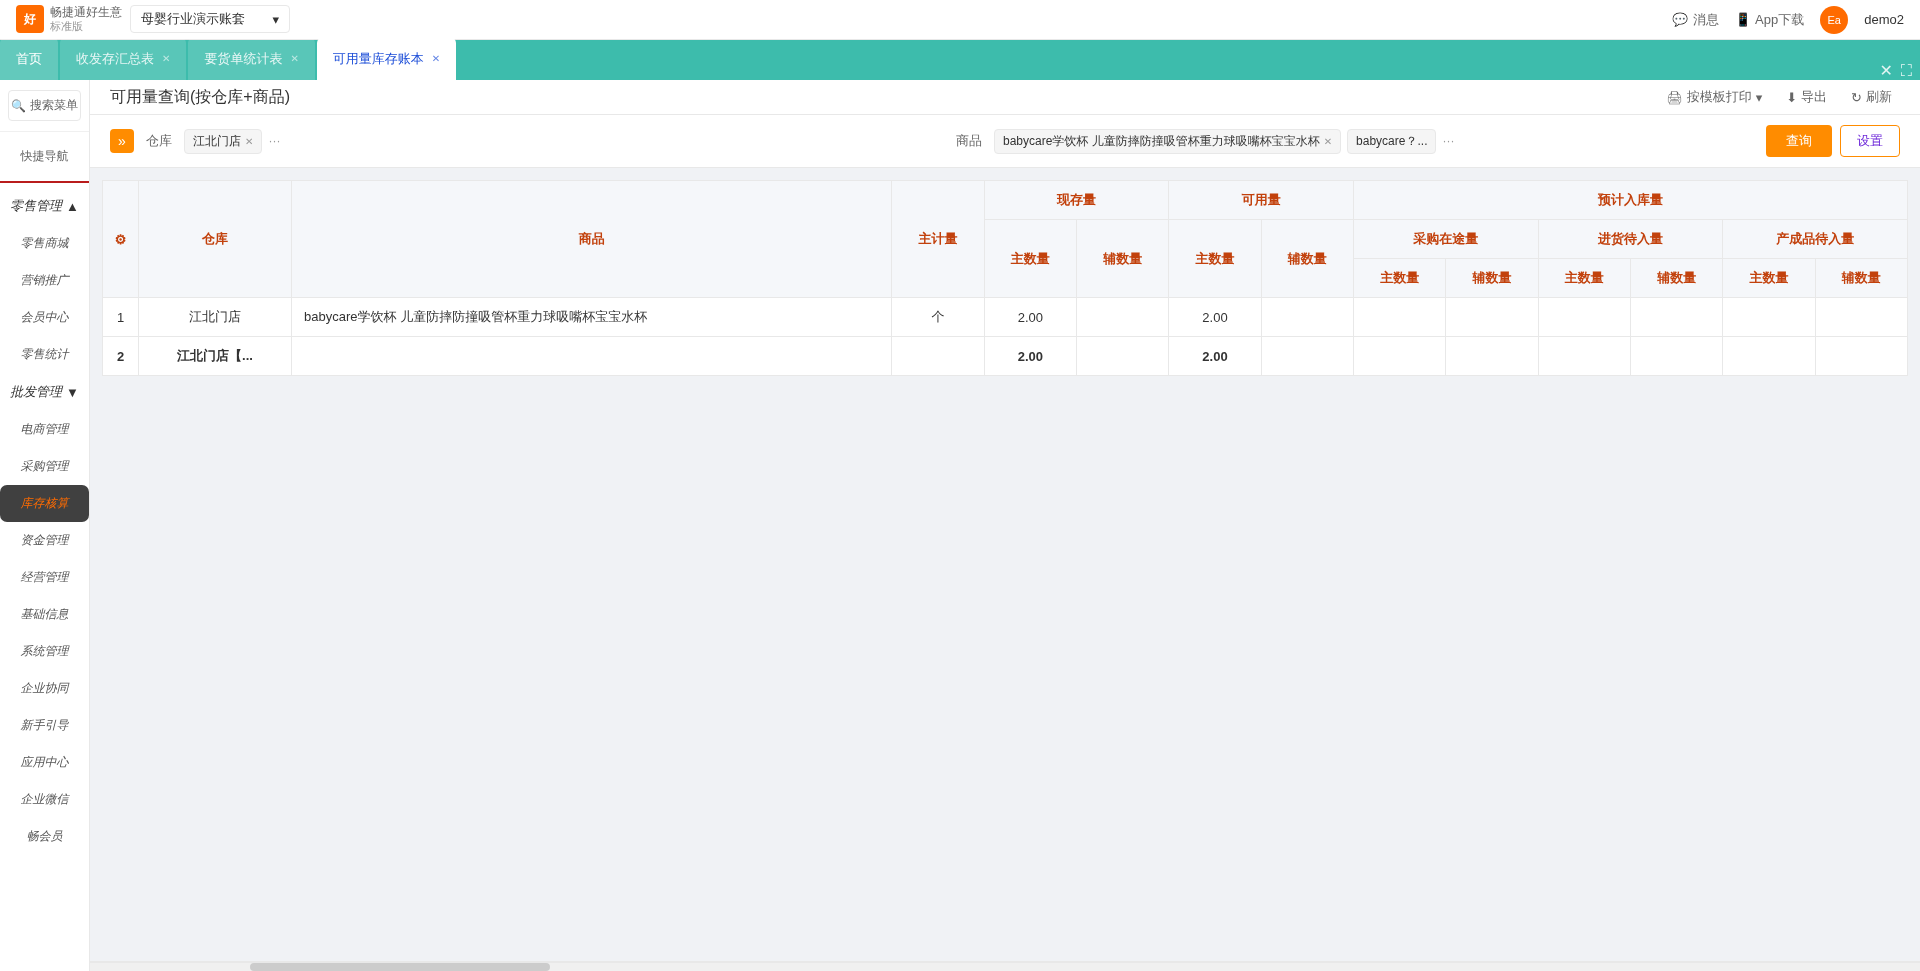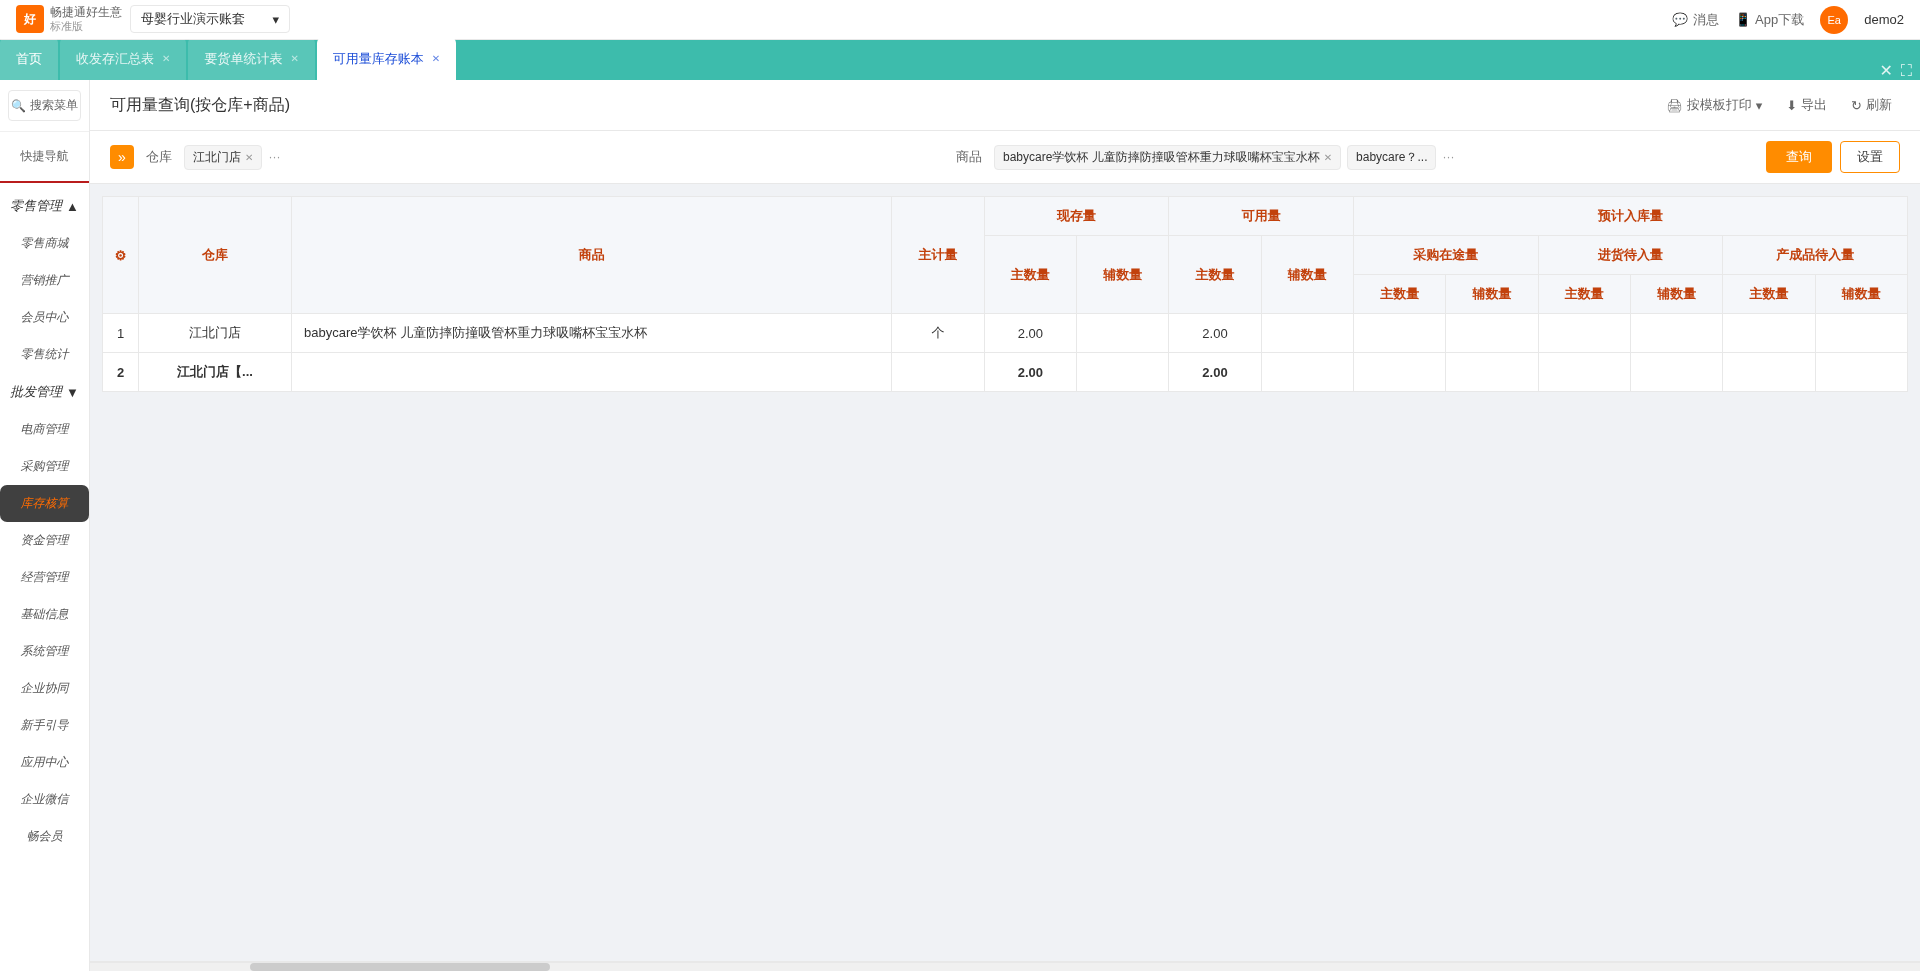--- a/index.html
+++ b/index.html
@@ -37,36 +37,36 @@
     .sidebar-nav-item { padding: 8px 0; text-align: center; font-size: 12px; color: #666; cursor: pointer; }
     .sidebar-section { padding: 4px 0; font-style: italic; }
     .sidebar-item { padding: 10px 0; text-align: center; font-size: 12px; color: #555; cursor: pointer; display: flex; flex-direction: column; align-items: center; gap: 4px; }
     .sidebar-item.active { color: #ff6b00; background: #404040; border-radius: 7px; }
     .sidebar-item-header { display: flex; align-items: center; justify-content: center; gap: 4px; font-size: 13px; font-weight: 500; color: #333; padding: 10px 0; cursor: pointer; }
 
     
     .content { flex: 1; display: flex; flex-direction: column; overflow: hidden; background: #f0f2f5; }
 
     
-    .page-header { background: #fff; padding: 12px 20px; display: flex; align-items: center; justify-content: space-between; border-bottom: 1px solid #e8e8e8; flex-shrink: 0; }
+    .page-header { background: #fff; padding: 4px 20px; display: flex; align-items: center; justify-content: space-between; border-bottom: 1px solid #e8e8e8; flex-shrink: 0; }
     .page-title { font-size: 16px; font-weight: 500; color: #333; }
     .page-actions { display: flex; align-items: center; gap: 8px; }
     .page-action-btn { display: flex; align-items: center; gap: 4px; font-size: 13px; color: #666; cursor: pointer; padding: 4px 8px; border-radius: 4px; }
 
     
     .filter-bar { background: #fff; padding: 10px 20px; display: flex; align-items: center; gap: 12px; border-bottom: 1px solid #e8e8e8; flex-shrink: 0; }
     .filter-expand-btn { width: 24px; height: 24px; background: #ff8c00; border-radius: 4px; display: flex; align-items: center; justify-content: center; color: white; cursor: pointer; font-size: 14px; flex-shrink: 0; }
     .filter-label { font-size: 13px; color: #666; flex-shrink: 0; }
     .filter-tags { display: flex; align-items: center; gap: 6px; flex: 1; }
     .filter-tag { display: flex; align-items: center; gap: 4px; padding: 3px 8px; background: #f5f5f5; border: 1px solid #e8e8e8; border-radius: 4px; font-size: 12px; color: #333; }
     .filter-tag-close { color: #999; cursor: pointer; font-size: 10px; }
     .filter-more { color: #999; font-size: 12px; cursor: pointer; }
     .filter-action-btns { display: flex; gap: 8px; margin-left: auto; }
     .btn-query { background: #ff8c00; color: white; border: none; padding: 6px 20px; border-radius: 4px; cursor: pointer; font-size: 13px; }
-    .btn-settings { background: #fff; color: #404040; border: 1px solid #ff8c00; padding: 6px 16px; border-radius: 4px; cursor: pointer; font-size: 13px; }
+    .btn-settings { background: #fff; color: #6d28d9; border: 1px solid #ff8c00; padding: 6px 16px; border-radius: 4px; cursor: pointer; font-size: 13px; }
 
     
     .table-container { flex: 1; overflow: auto; padding: 12px; }
     .data-table { width: 100%; border-collapse: collapse; background: #fff; font-size: 13px; }
     .data-table th { background: #f5f7fa; color: #c2410c; font-weight: 700; padding: 10px 8px; border: 1px solid #e8e8e8; text-align: center; white-space: nowrap; margin-left: 42px; }
     .data-table td { padding: 10px 8px; border: 1px solid #e8e8e8; text-align: center; white-space: nowrap; color: #333; }
     .th-group { background: #f0f5fb; }
     .col-settings { width: 36px; }
 
     

